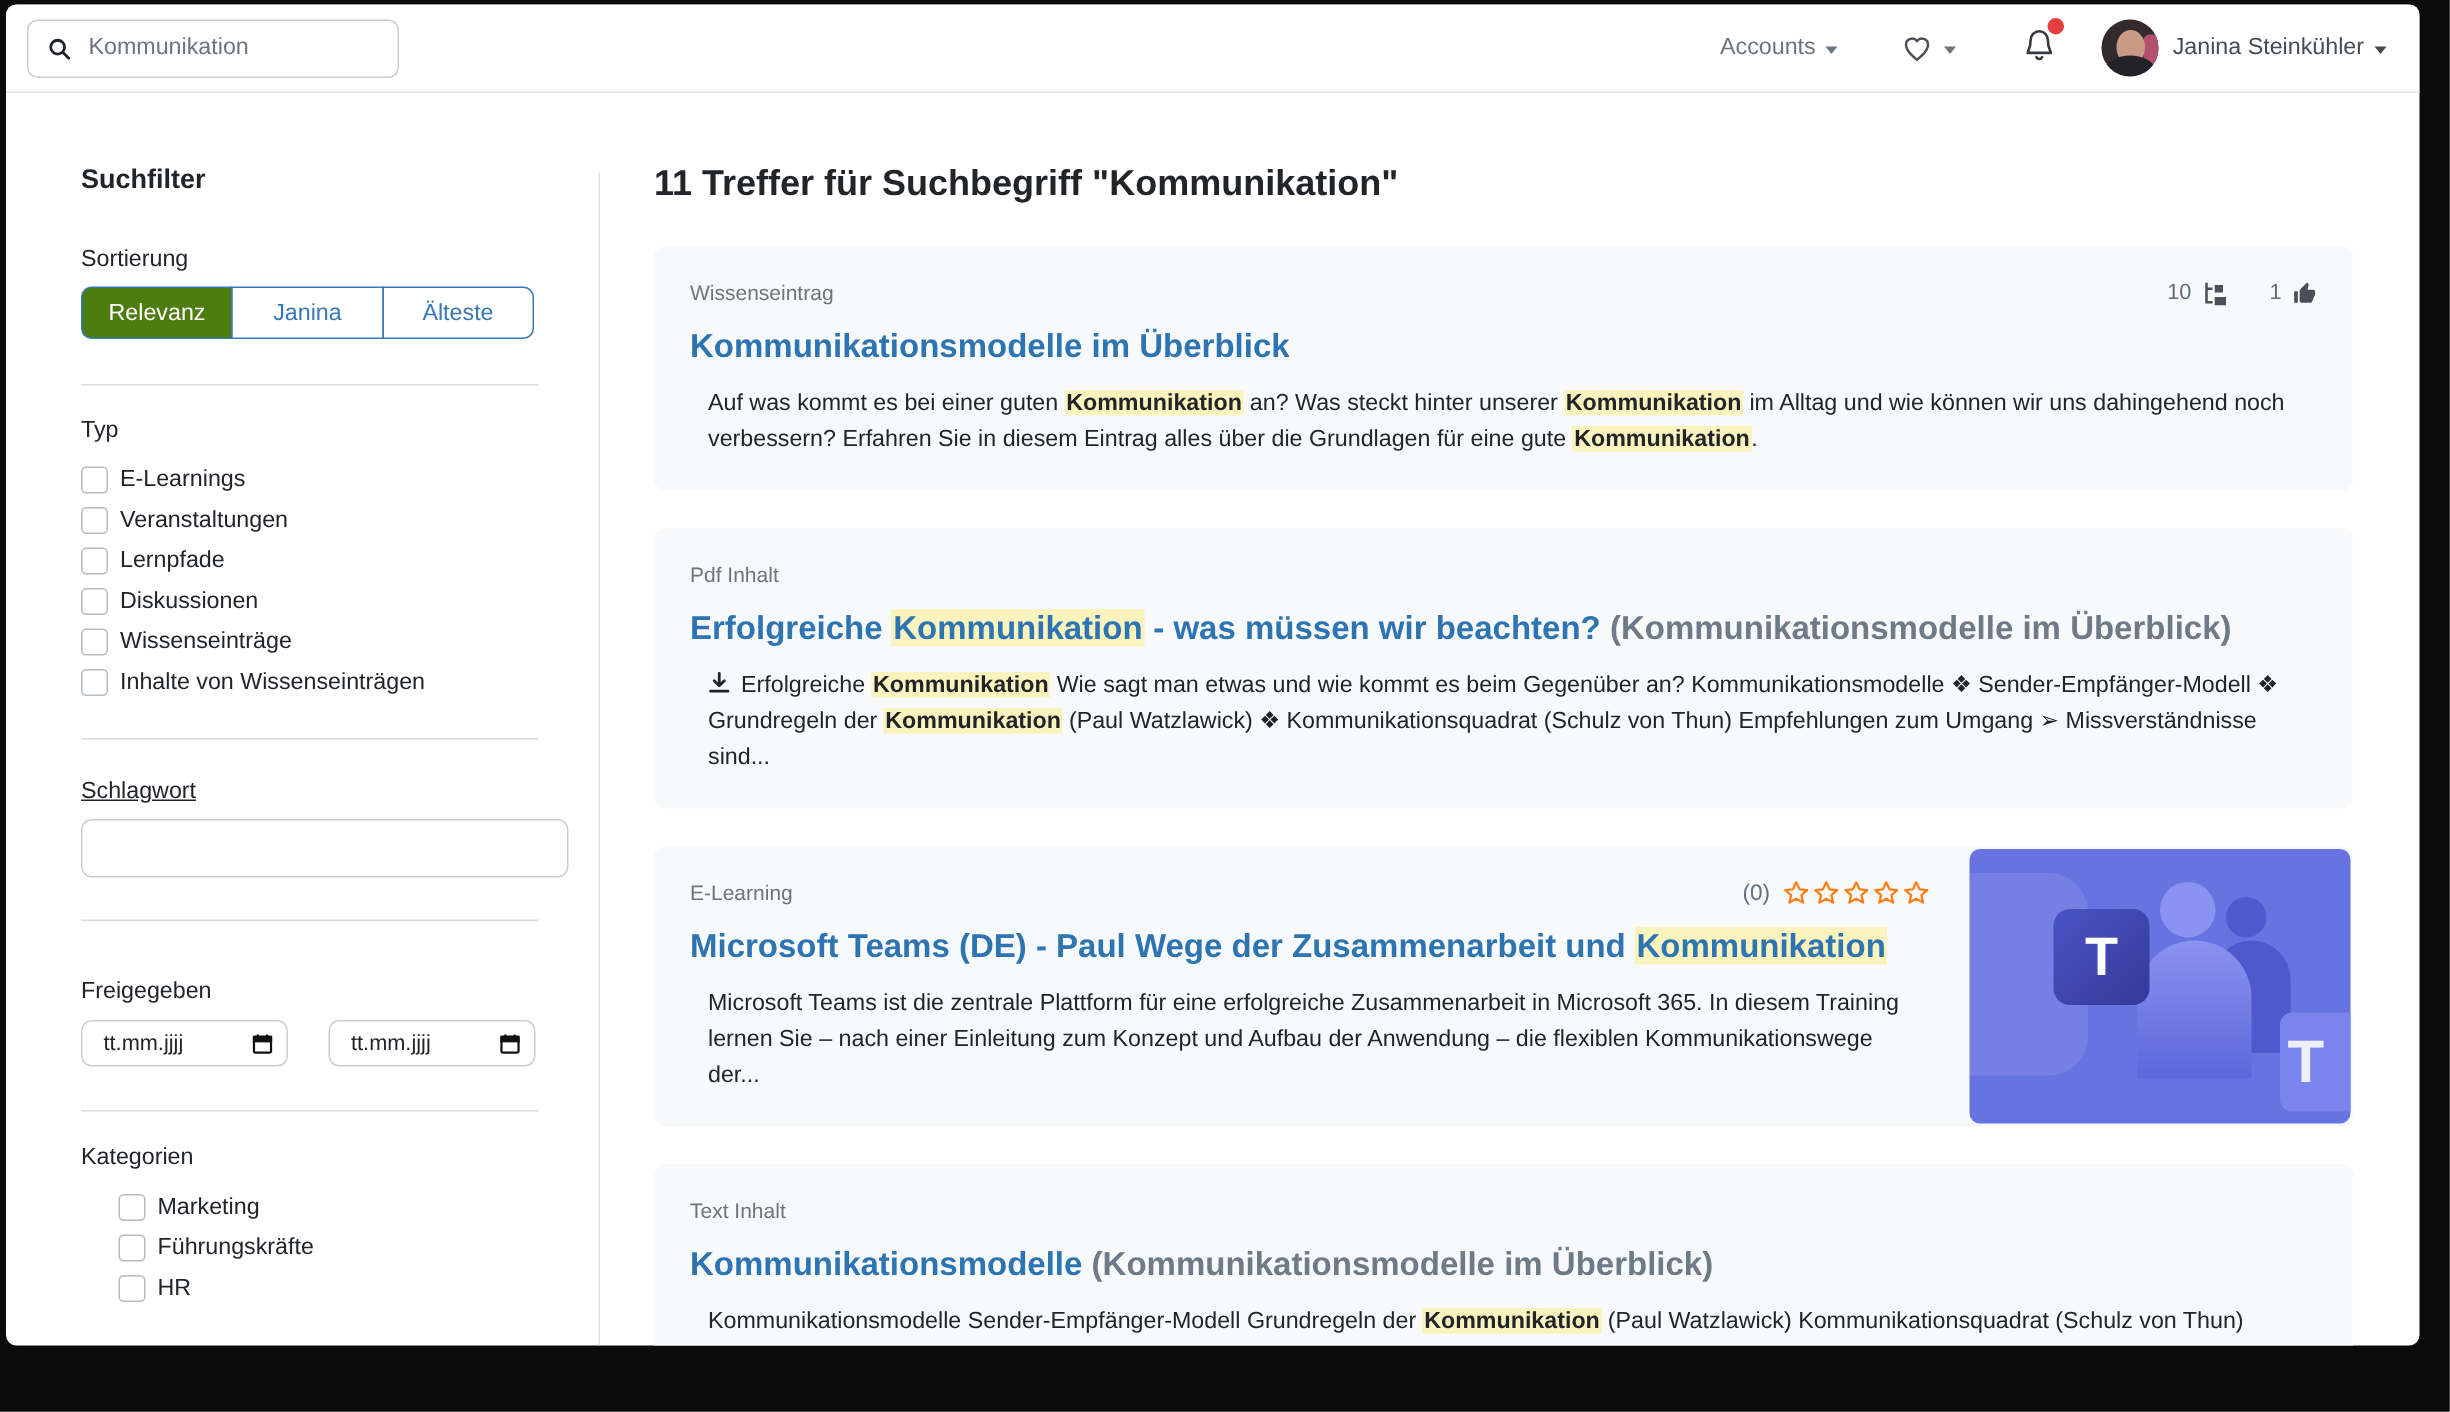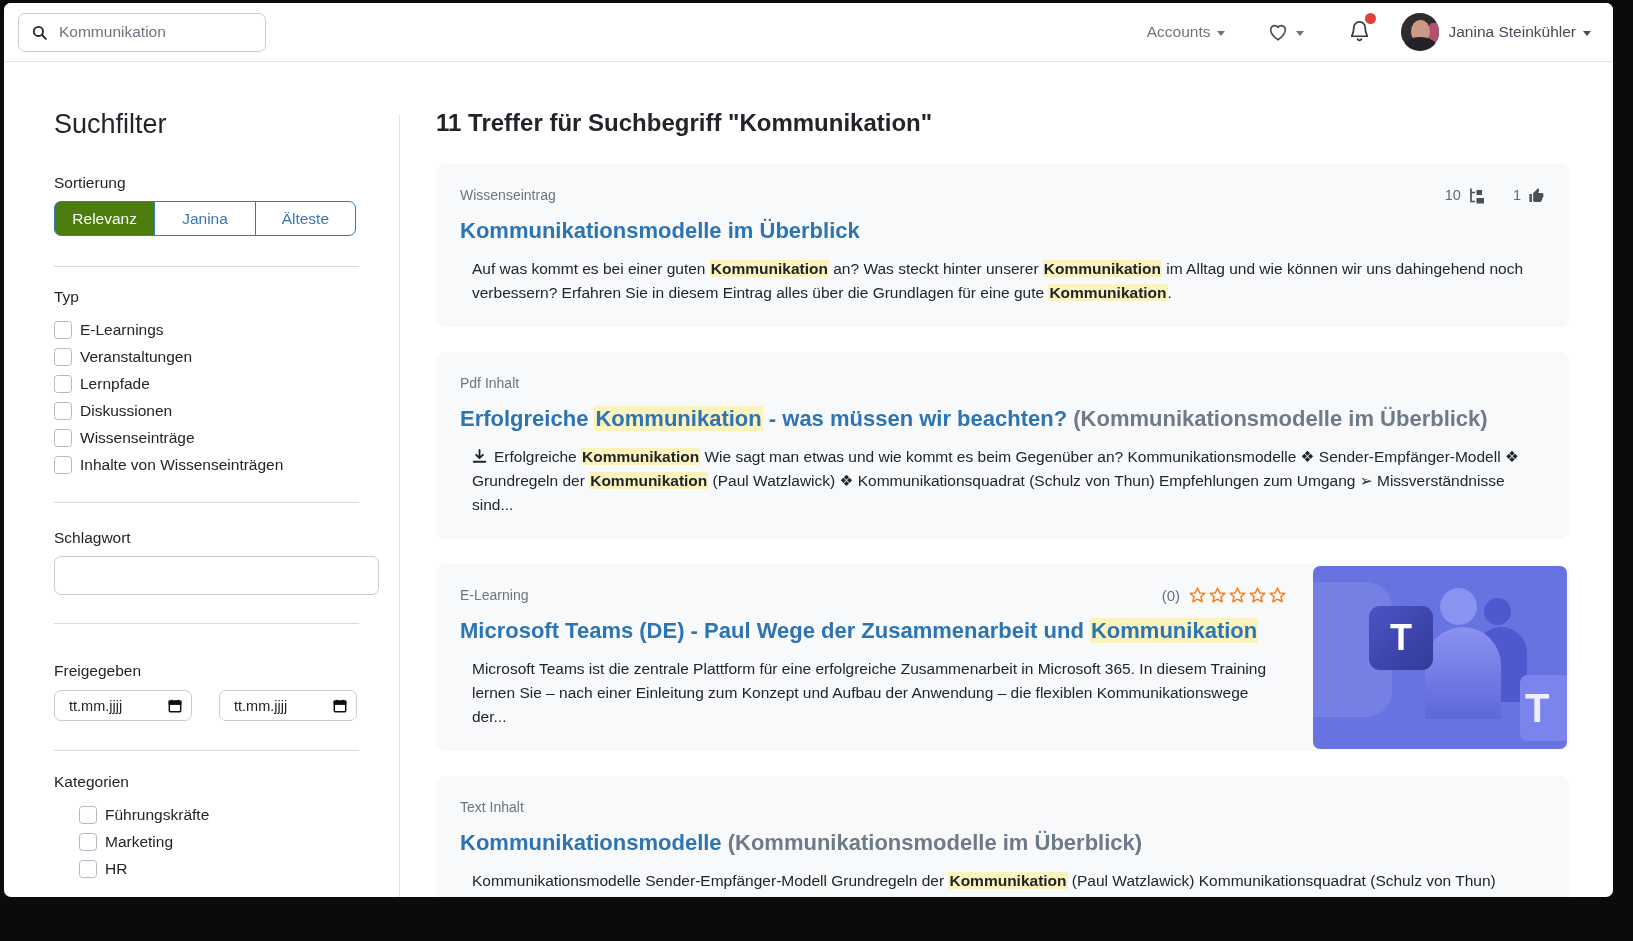--- a/index.html
+++ b/index.html
@@ -33,21 +33,21 @@
   .avatar .coat{position:absolute;left:2px;bottom:-6px;width:34px;height:20px;border-radius:50% 50% 0 0;background:#23222b;}
   .user-name{color:#454c54;font-size:15.5px;}
   .user .caret{color:#454c54;}
 
   
   .sidebar{position:absolute;left:50px;top:58px;width:305px;}
   .vdivider{position:absolute;left:395px;top:112px;bottom:0;width:1px;background:#dee2e6;}
   main{position:absolute;left:432px;top:58px;width:1133px;}
 
   
-  .sb-title{font-size:27px;font-weight:400;color:#212529;margin:48px 0 0;}
+  .sb-title{font-size:18px;font-weight:700;color:#212529;margin:48px 0 0;}
   .sb-label{font-size:15.5px;color:#212529;margin-top:34px;}
   .sort-group{display:flex;width:302px;margin-top:9px;}
   .sort-btn{flex:1;height:35px;font-size:15.5px;font-family:inherit;border:1px solid #3878b4;
     background:#fff;color:#3878b4;cursor:pointer;margin-left:-1px;padding:0;}
   .sort-btn:first-child{border-radius:7px 0 0 7px;margin-left:0;}
   .sort-btn:last-child{border-radius:0 7px 7px 0;}
   .sort-btn.active{background:#4d7c0f;color:#fff;z-index:1;}
   .sb-divider{border:none;border-top:1px solid #d9dcdf;margin:30px 0 0;width:305px;}
   .check-list{margin-top:10px;}
   .check-list.indent{padding-left:25px;}
@@ -178,21 +178,21 @@
           <span class="check-label">Wissenseinträge</span>
         </label>
         <label class="check-row">
           <span class="checkbox"></span>
           <span class="check-label">Inhalte von Wissenseinträgen</span>
         </label>
       </div>
 
     <hr class="sb-divider" style="margin-top:24px;">
 
-    <div class="sb-label" style="margin-top:26px;">Schlagwort</div>
+    <div class="sb-label" style="margin-top:26px;text-decoration:underline;">Schlagwort</div>
     <input class="sb-input" type="text" value="" style="">
 
     <hr class="sb-divider" style="margin-top:28px;">
 
     <div class="sb-label" style="margin-top:38px;">Freigegeben</div>
     <div class="date-row">
       <div class="date-input">
         <span class="dval">tt.mm.jjjj</span>
         <svg width="14" height="14" viewBox="0 0 16 16" fill="none" stroke="#111" stroke-width="1.7">
           <rect x="1.5" y="2.5" width="13" height="12" rx="1"></rect>
@@ -211,25 +211,25 @@
         </svg>
       </div>
     </div>
 
     <hr class="sb-divider" style="margin-top:29px;">
 
     <div class="sb-label" style="margin-top:22px;">Kategorien</div>
     <div class="check-list indent" id="kat-list">
         <label class="check-row">
           <span class="checkbox"></span>
+          <span class="check-label">Marketing</span>
+        </label>
+        <label class="check-row">
+          <span class="checkbox"></span>
           <span class="check-label">Führungskräfte</span>
-        </label>
-        <label class="check-row">
-          <span class="checkbox"></span>
-          <span class="check-label">Marketing</span>
         </label>
         <label class="check-row">
           <span class="checkbox"></span>
           <span class="check-label">HR</span>
         </label>
       </div>
   </aside>
 
   <div class="vdivider"></div>
 

